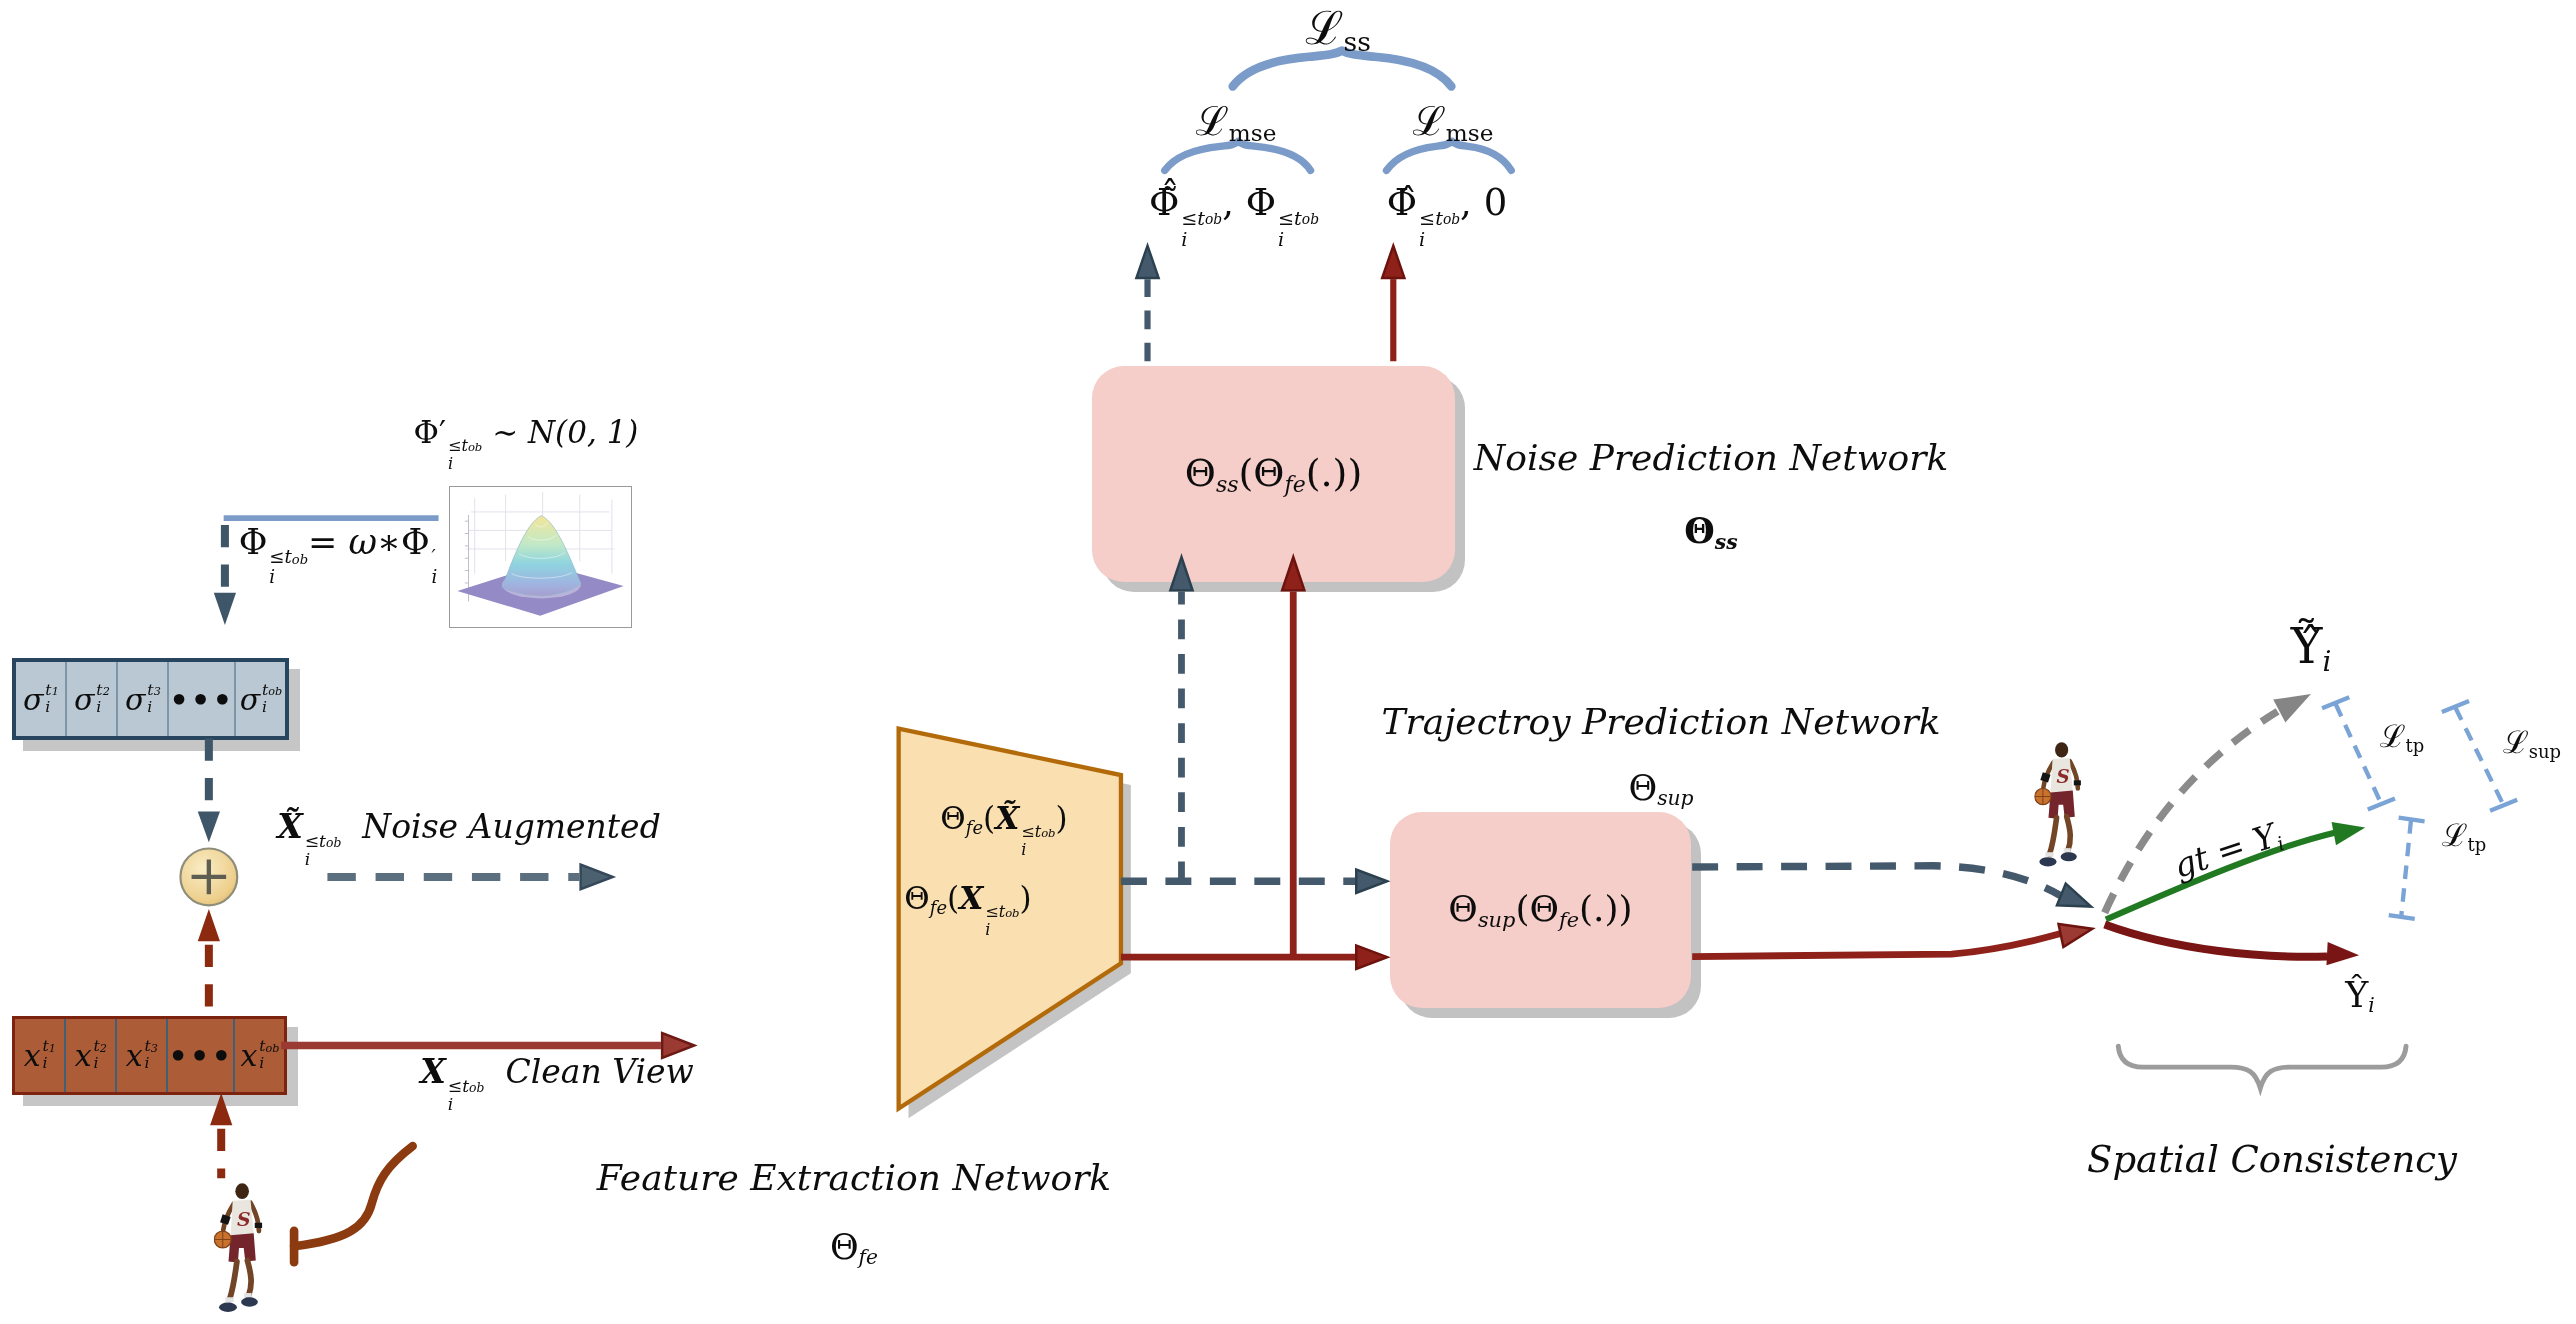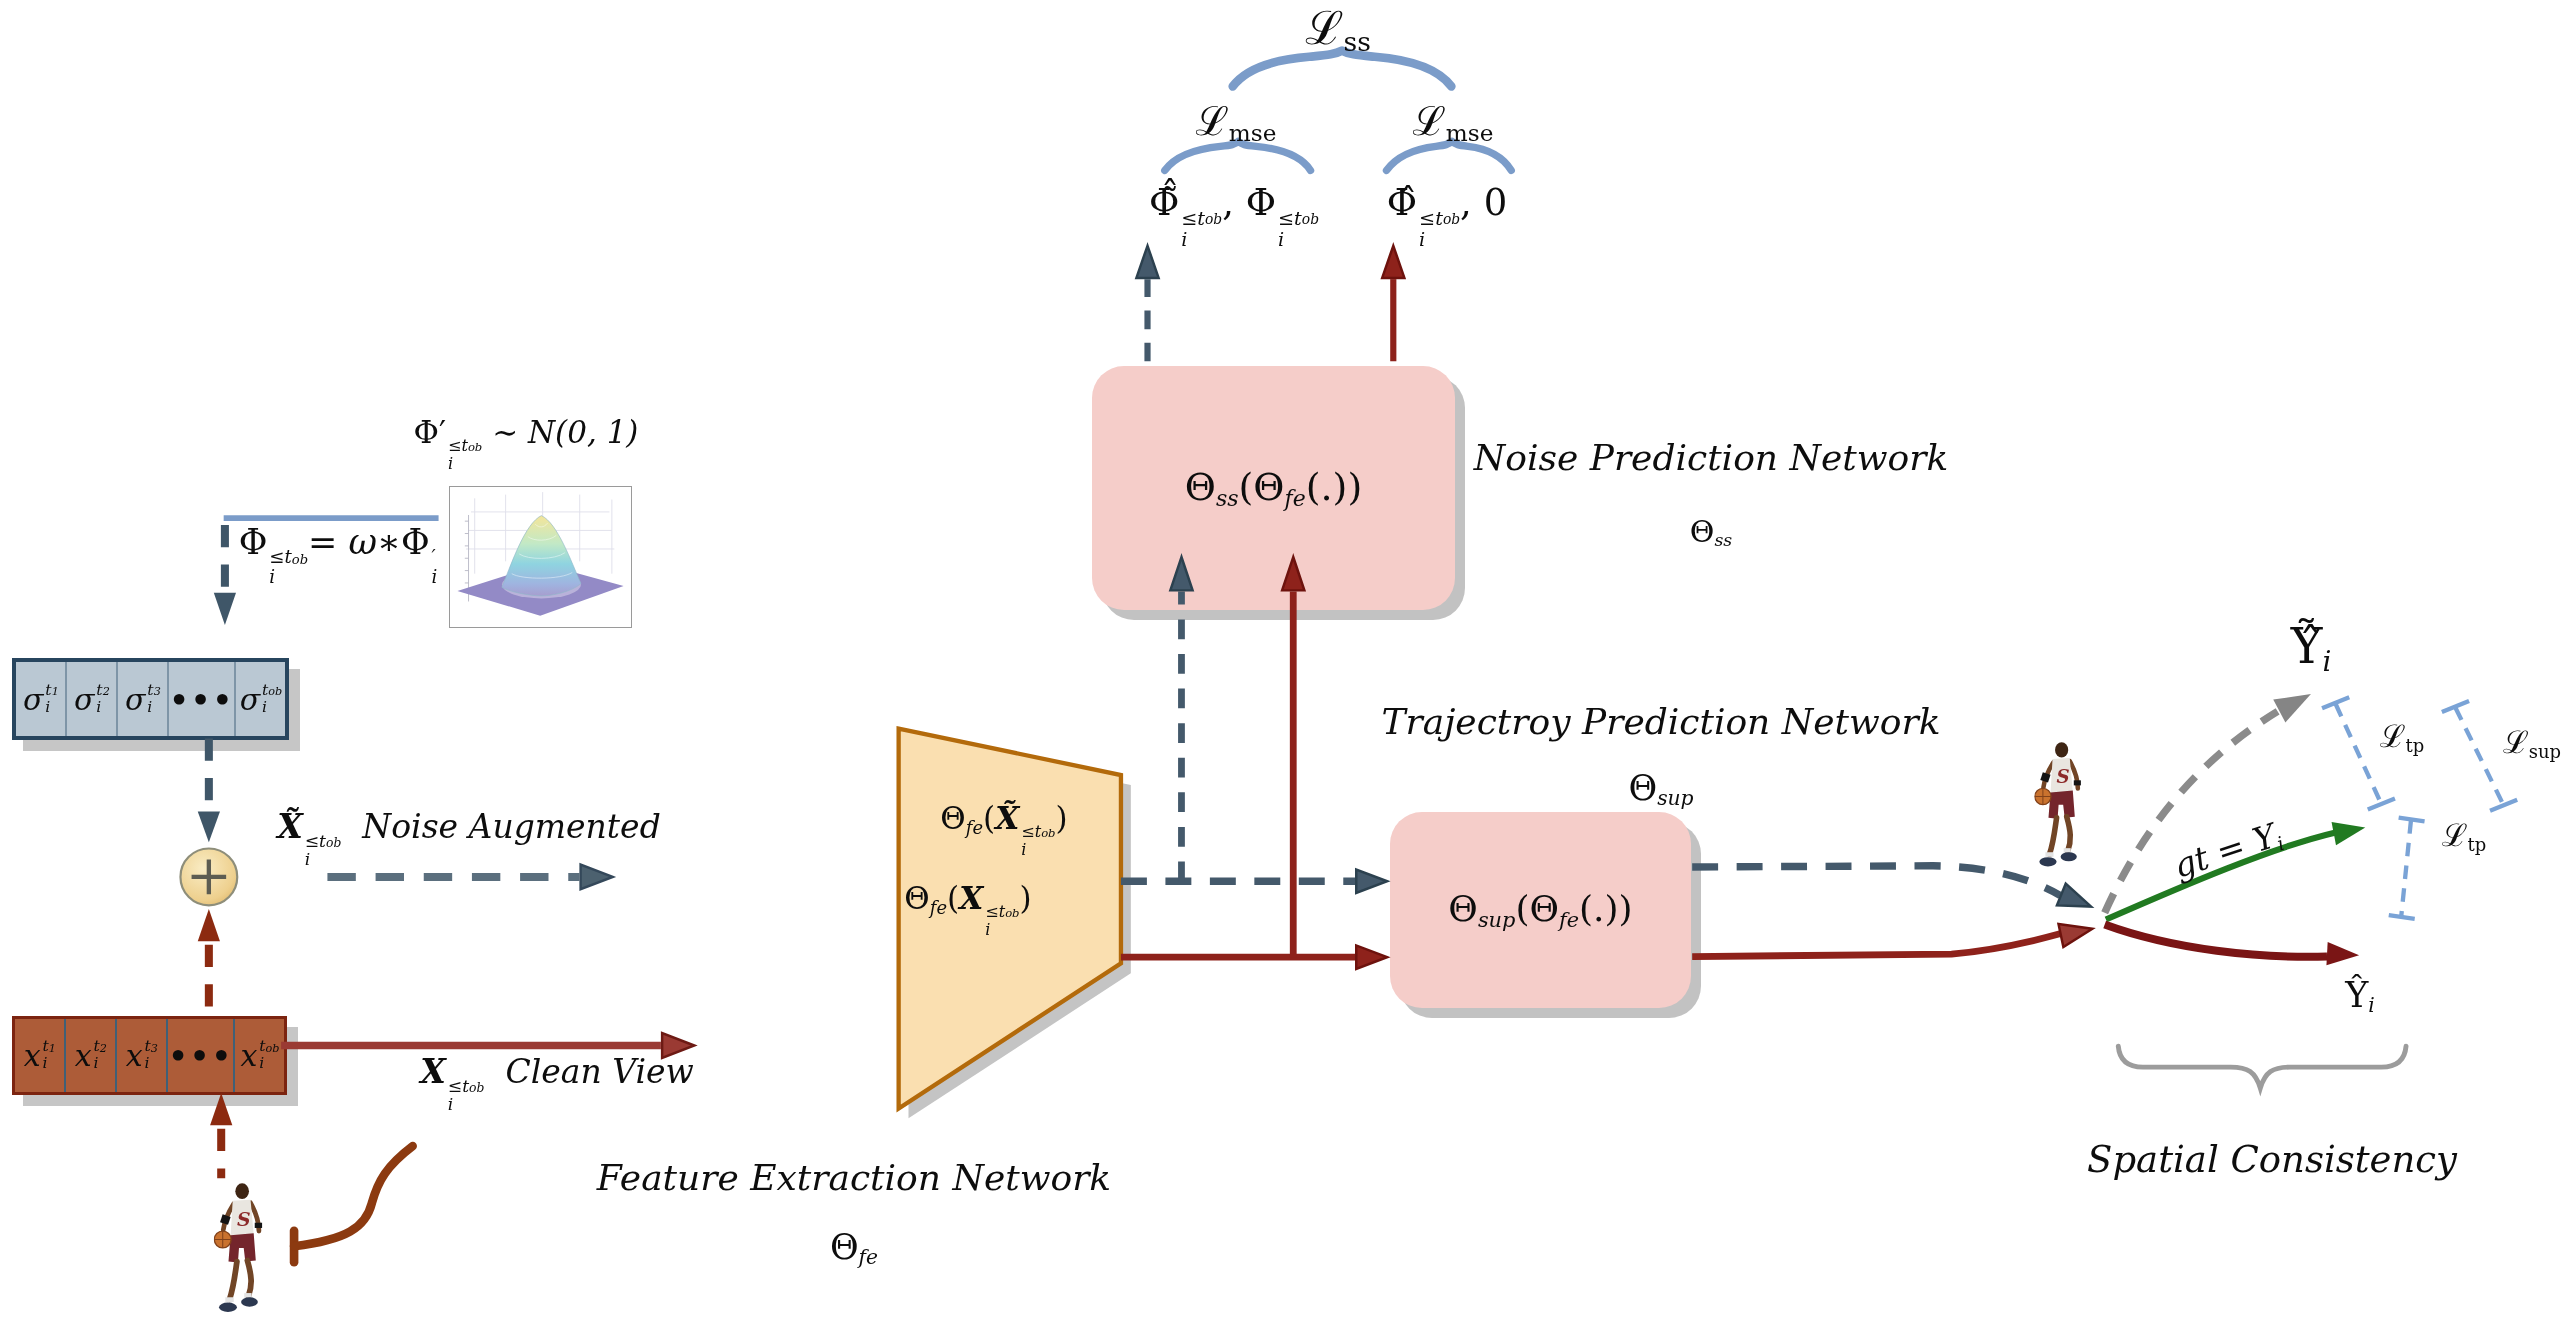--- a/index.html
+++ b/index.html
@@ -35,21 +35,21 @@
   
   .gauss{position:absolute;background:#ffffff;border:1.9px solid #9a9a9a;}
   svg{position:absolute;left:0;top:0;}
   #art{z-index:5;pointer-events:none;}
   .z1{z-index:2;}
   .z3{z-index:8;}
 </style>
 </head>
 <body>
 
-<div class="netbox z1" style="left:1092px;top:366px;width:363px;height:244px;font-size:38px;">
+<div class="netbox z1" style="left:1092px;top:366px;width:363px;height:216px;font-size:38px;">
   <span>
     <span class="up">Θ</span><span class="sbi">ss</span><span class="up">(</span><span class="up">Θ</span><span class="sbi">fe</span><span class="up">(.))</span>
   </span>
 </div>
 
 <div class="netbox z1" style="left:1390px;top:812px;width:301px;height:196px;font-size:36px;">
   <span>
     <span class="up">Θ</span><span class="sbi">sup</span><span class="up">(</span><span class="up">Θ</span><span class="sbi">fe</span><span class="up">(.))</span>
   </span>
 </div>
@@ -207,21 +207,21 @@
         <span>≤t</span>
         <span class="o">ob</span>
       </span>
       <span class="d">i</span>
     </span><span class="up">, </span><span class="up">0</span>
 </div>
 
 <div class="f z3" style="left:1711px;top:457px;font-size:36px;">
   <span>Noise Prediction Network</span>
 </div>
-<div class="f z3" style="left:1711px;top:532px;font-size:30px;">
+<div class="f z3" style="left:1711px;top:532px;font-size:35px;font-weight:bold;">
   <span class="up">Θ</span><span class="sbi">ss</span>
 </div>
 <div class="f z3" style="left:1661px;top:721px;font-size:36px;">
   <span>Trajectroy Prediction Network</span>
 </div>
 <div class="f z3" style="left:1661px;top:789px;font-size:35px;">
   <span class="up">Θ</span><span class="sbi">sup</span>
 </div>
 <div class="f z3" style="left:854px;top:1177px;font-size:36px;">
   <span>Feature Extraction Network</span>

